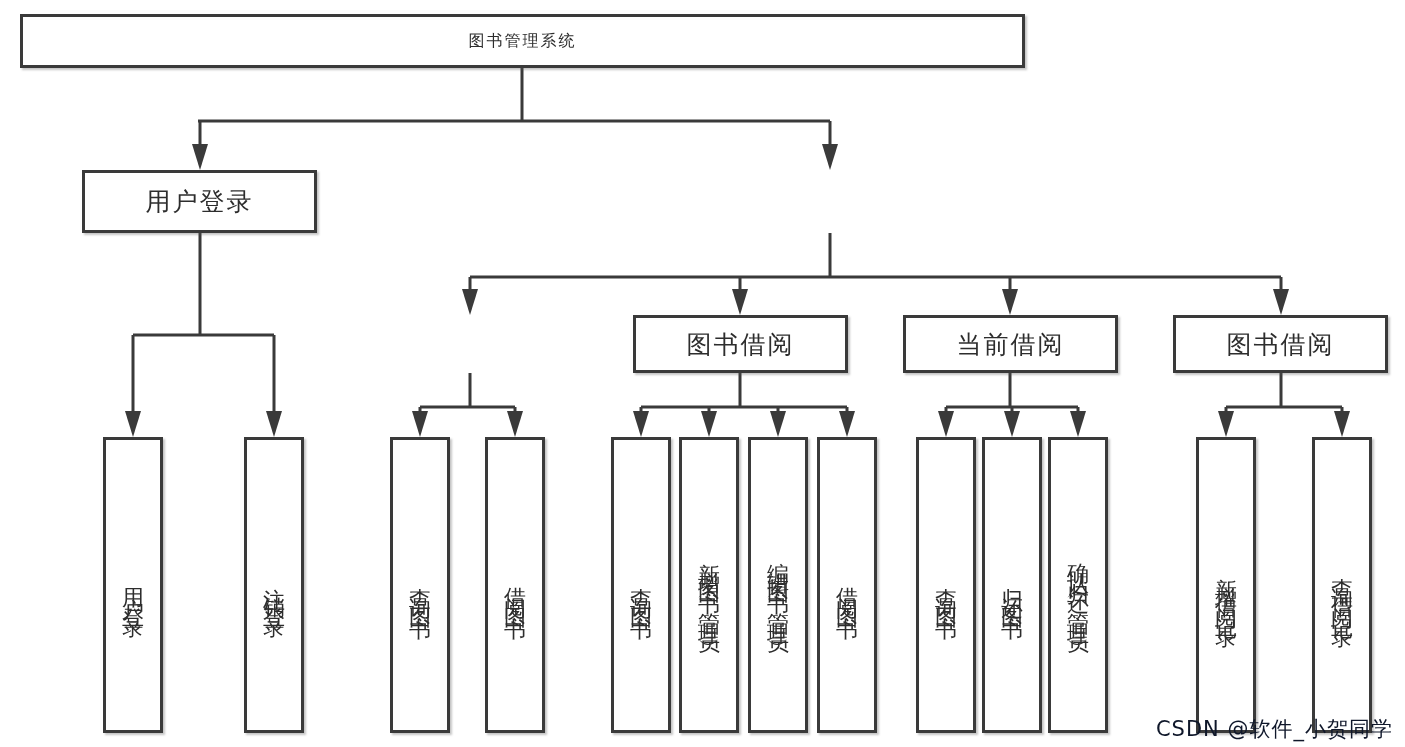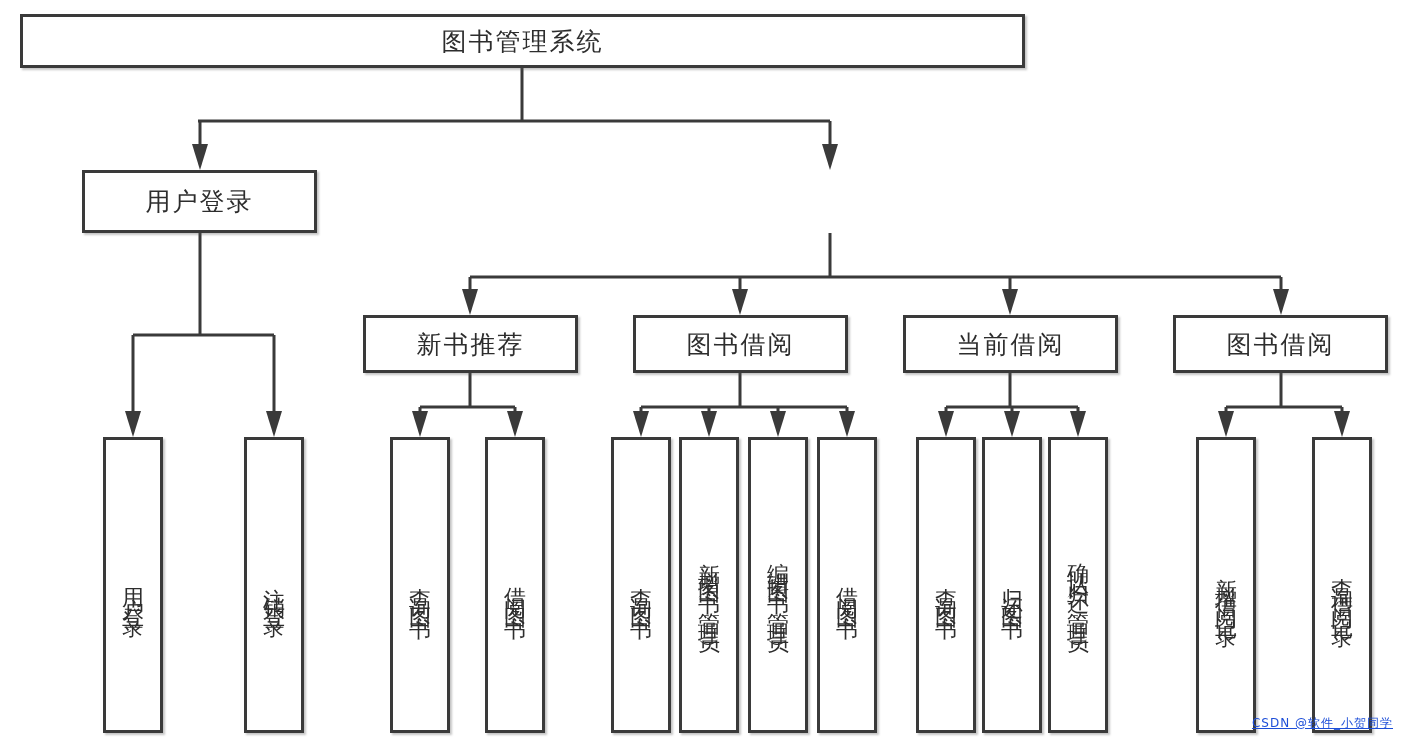--- a/index.html
+++ b/index.html
@@ -7,28 +7,28 @@
     position:relative;width:1405px;height:747px;background:#ffffff;overflow:hidden;
     font-family:"DejaVu Sans","Liberation Sans",sans-serif;
   }
   svg.wires{position:absolute;left:0;top:0;width:1405px;height:747px;}
   .node{
     position:absolute;background:#ffffff;border:3px solid #3a3a3a;box-sizing:border-box;
     display:flex;align-items:center;justify-content:center;
     color:#2d2d2d;box-shadow:2px 2px 2px rgba(90,90,90,.35);
   }
   .node.h{font-size:25px;letter-spacing:2px;white-space:nowrap;}
-  .node.title{font-size:25px;}
+  .node.title{font-size:16px;}
   .vtext{
     writing-mode:vertical-rl;font-size:22px;line-height:1;
     letter-spacing:10px;margin-bottom:-10px;color:#2d2d2d;
   }
   .watermark{
-    position:absolute;right:12px;top:715px;font-size:12px;
-    color:#1d4ed8;letter-spacing:1px;white-space:nowrap;z-index:5;text-decoration:underline;
+    position:absolute;right:12px;top:715px;font-size:21px;
+    color:#0f172a;letter-spacing:1px;white-space:nowrap;z-index:5;
   }
 </style>
 </head>
 <body>
 
 <div class="canvas">
 
   <svg class="wires" viewBox="0 0 1405 747" fill="none" stroke="#3a3a3a" stroke-width="3">
 
     <path d="M522 68 V121 M198 121 H830 M200 121 V146 M830 121 V146"></path>
@@ -62,21 +62,20 @@
 
     <path d="M1281 373 V407 M1226 407 H1342 M1226 407 V413 M1342 407 V413"></path>
     <polygon points="1218,411 1234,411 1226,437" fill="#3a3a3a" stroke="none"></polygon>
     <polygon points="1334,411 1350,411 1342,437" fill="#3a3a3a" stroke="none"></polygon>
   </svg>
 
   <div class="node h title" style="left:20px;top:14px;width:1005px;height:54px">图书管理系统</div>
 
   <div class="node h" style="left:82px;top:170px;width:235px;height:63px">用户登录</div>
 
-  <div class="node h" style="left:363px;top:315px;width:215px;height:58px">新书推荐</div>
   <div class="node h" style="left:633px;top:315px;width:215px;height:58px">图书借阅</div>
   <div class="node h" style="left:903px;top:315px;width:215px;height:58px">当前借阅</div>
   <div class="node h" style="left:1173px;top:315px;width:215px;height:58px">图书借阅</div>
 
   <div class="node" style="left:103px;top:437px;width:60px;height:296px">
     <span class="vtext">用户登录</span>
   </div>
   <div class="node" style="left:244px;top:437px;width:60px;height:296px">
     <span class="vtext">注销登录</span>
   </div>

